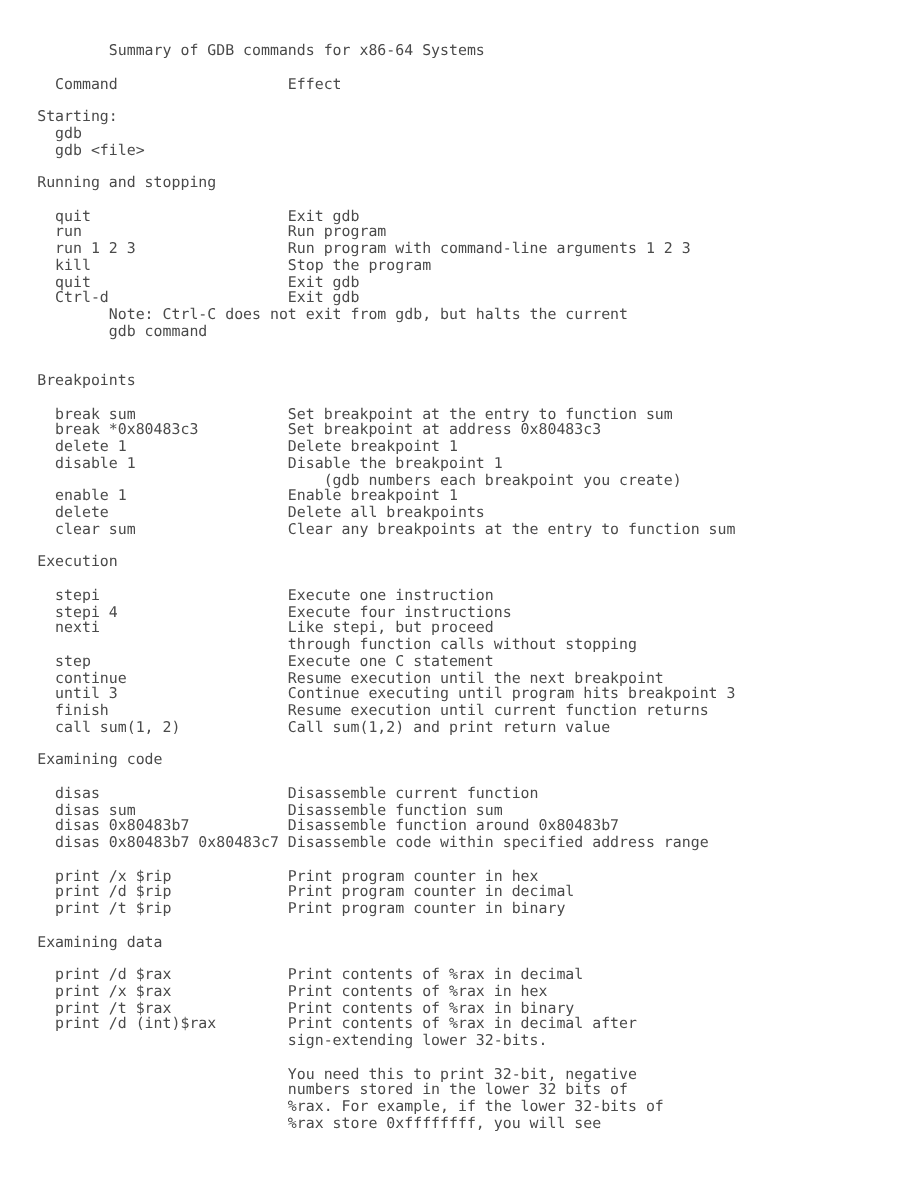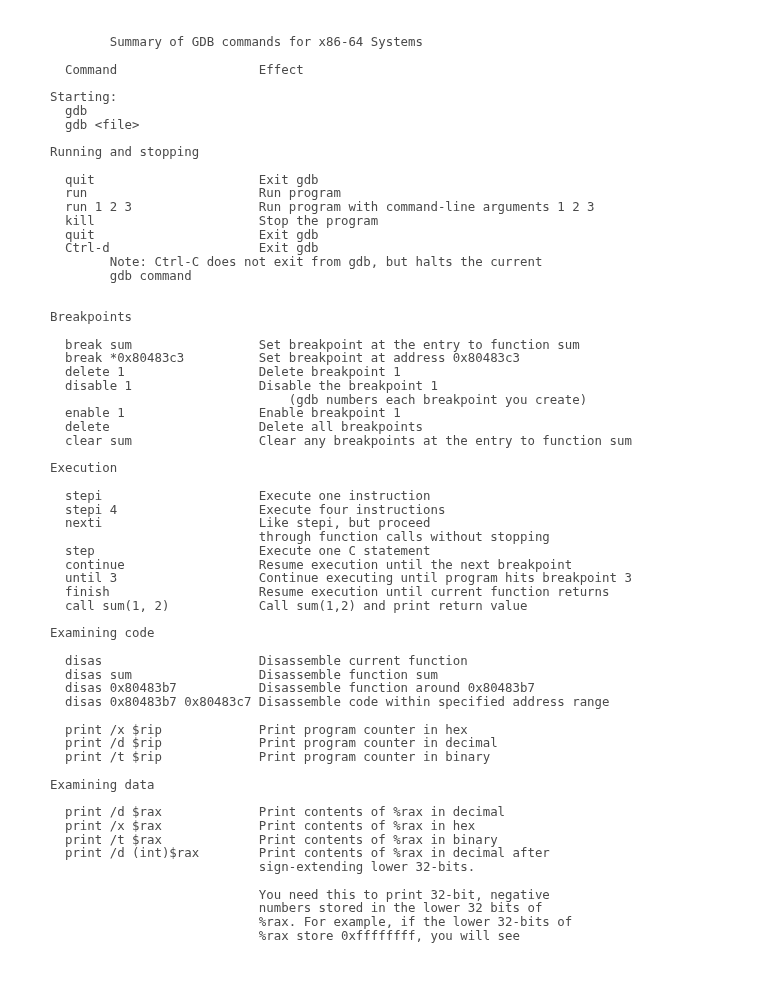--- a/index.html
+++ b/index.html
@@ -9,21 +9,21 @@
   }
   .page {
     position: relative;
     width: 768px;
     height: 994px;
     background: #ffffff;
     overflow: hidden;
   }
   .doc {
     margin: 0;
-    padding: 35px 0 0 50px;
+    padding: 35px 0 0 31px;
     font-family: "DejaVu Sans Mono", "Liberation Mono", monospace;
     font-size: 12.4px;
     line-height: 13.75px;
     color: #4a4a4a;
   }
   .line {
     white-space: pre;
     height: 13.75px;
   }
 </style>

